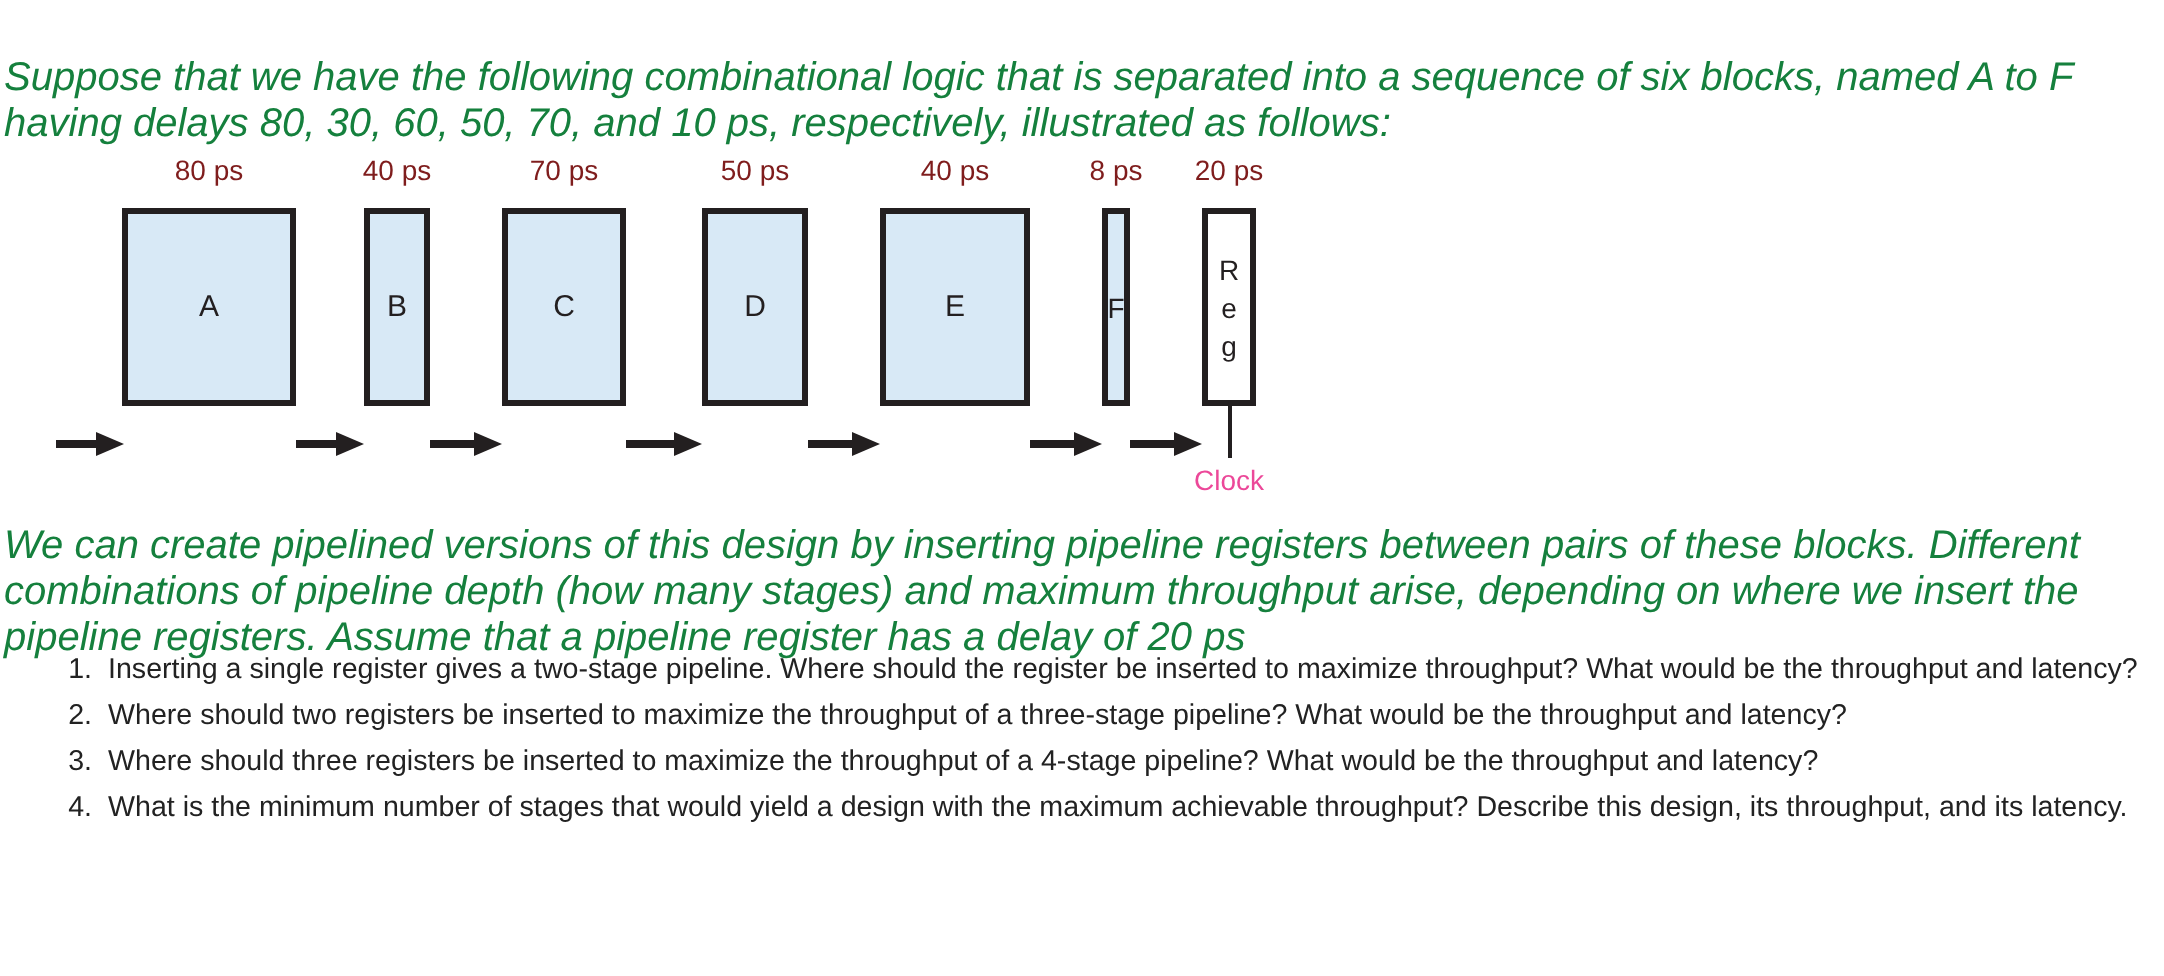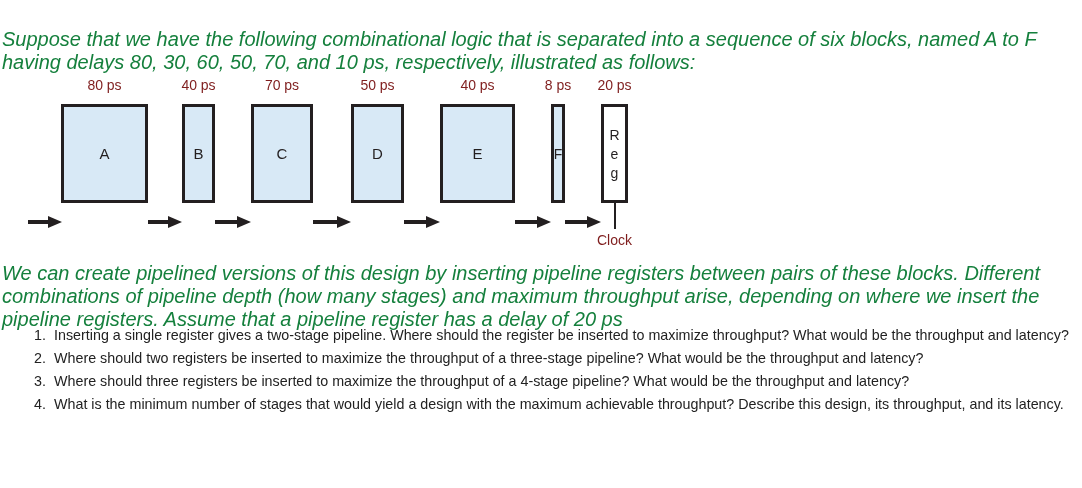--- a/index.html
+++ b/index.html
@@ -88,21 +88,21 @@
     display: block;
   }
   #clock-line {
     position: absolute;
     width: 2px;
     background: #231f20;
   }
   #clock-label {
     position: absolute;
     font-size: 14px;
-    color: #7f1d1d;
+    color: #ec4899;
     transform: translateX(-50%);
     white-space: nowrap;
     line-height: 1;
   }
 </style>
 </head>
 <body>
 
 <p class="prose" id="intro-paragraph">Suppose that we have the following combinational logic that is separated into a sequence of six blocks, named A to F having delays 80, 30, 60, 50, 70, and 10 ps, respectively, illustrated as follows:</p>
 

